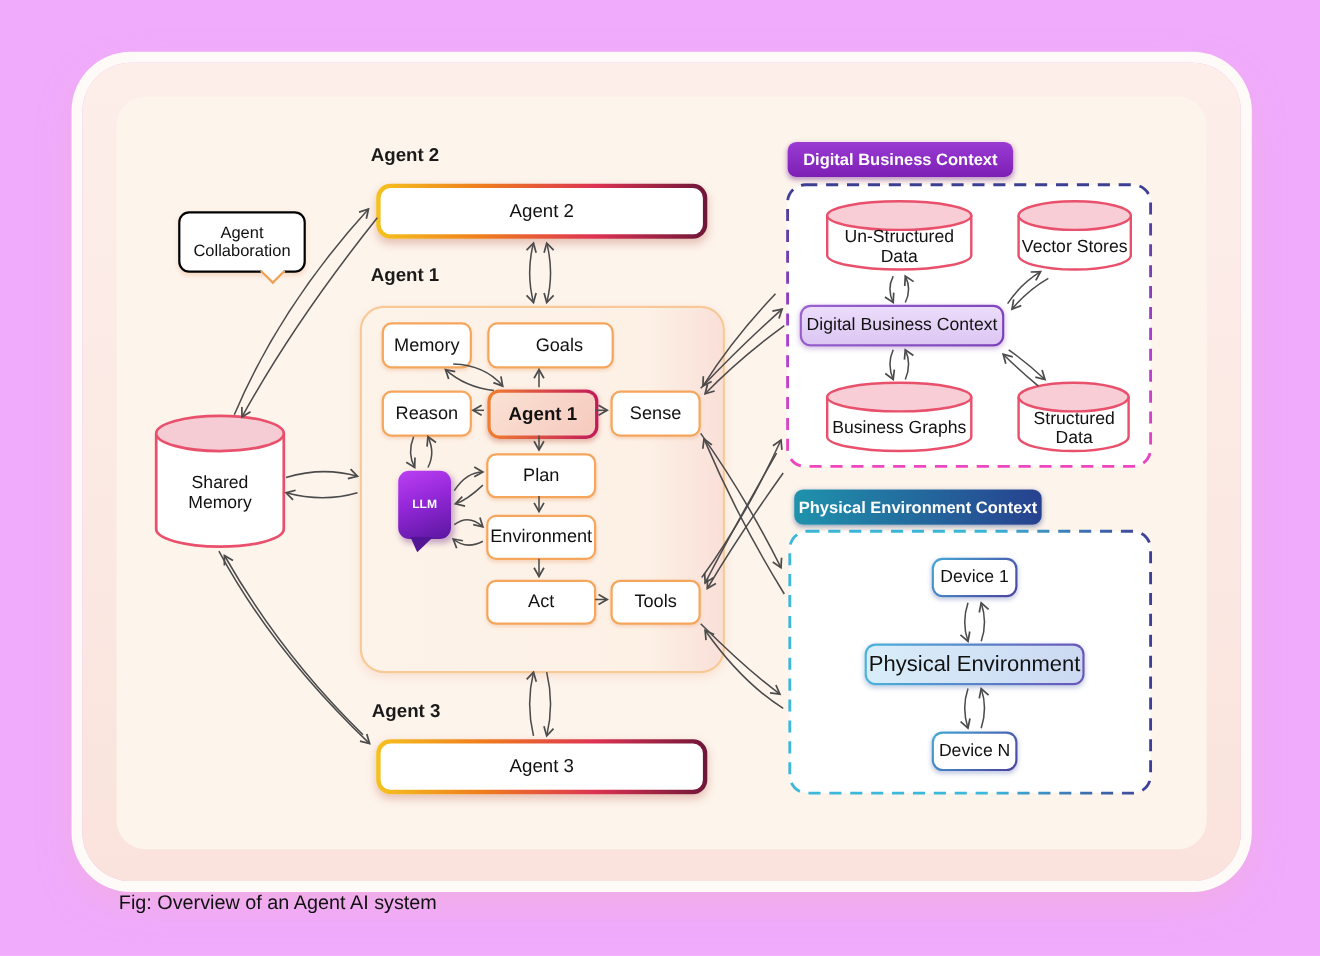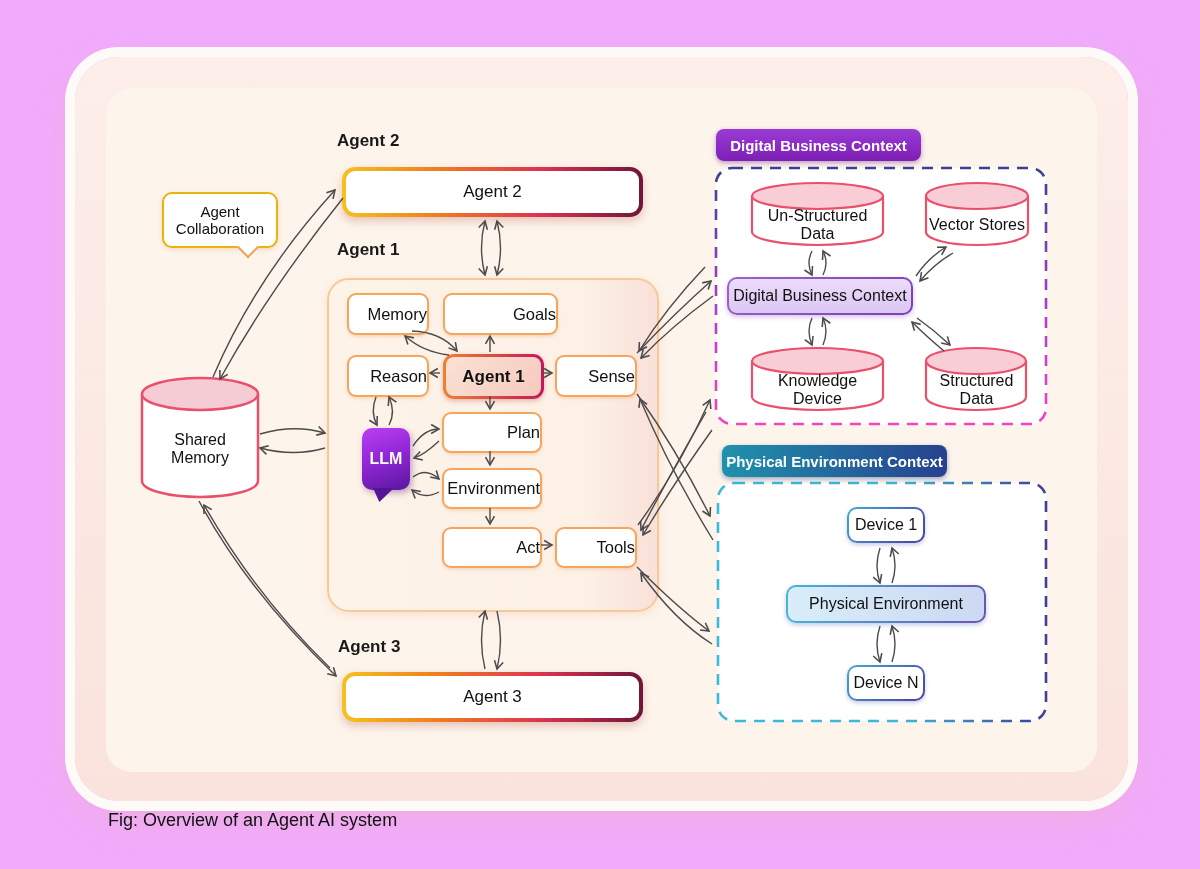--- a/index.html
+++ b/index.html
@@ -7,47 +7,47 @@
   .card-outer{position:absolute;left:75px;top:57px;width:1053px;height:744px;border-radius:44px;
     background:linear-gradient(180deg,#fdeeea 0%,#fbe8e2 60%,#fae3dc 100%);
     box-shadow:0 0 0 10px #fefaf8, 0 14px 40px rgba(244,180,160,.35);}
   .card-inner{position:absolute;left:106px;top:88px;width:991px;height:684px;border-radius:26px;
     background:#fdf4ec;}
   svg.layer{position:absolute;left:0;top:0;pointer-events:none;}
   #bglayer{z-index:1;} #arrowlayer{z-index:3;}
 
   .seclabel{position:absolute;z-index:2;font-weight:bold;font-size:17px;color:#1a1a1a;}
   .box{position:absolute;z-index:2;background:#ffffff;border:2px solid #f5a55c;border-radius:9px;
-    display:flex;align-items:center;justify-content:flex-end;text-align:center;
+    display:flex;align-items:center;justify-content:center;text-align:center;
     font-size:16.5px;color:#111;line-height:1.1;box-shadow:0 2px 3px rgba(235,160,110,.3);}
   .agent1-container{position:absolute;z-index:2;left:327px;top:278px;width:328px;height:330px;
     border:2px solid #f7c998;border-radius:22px;
     background:linear-gradient(90deg,#fdf3e9 0%,#fdf1e6 78%,#f9e0d8 100%);
     box-shadow:0 3px 8px rgba(240,170,130,.25);}
   .gwrap{position:absolute;z-index:2;padding:4px;border-radius:13px;
     background:linear-gradient(90deg,#f5c21f 0%,#ef7d1e 32%,#dd3352 66%,#6e1638 100%);
     box-shadow:0 4px 8px rgba(190,100,80,.35);}
   .gwrap .inner{width:100%;height:100%;background:#ffffff;border-radius:9px;
     display:flex;align-items:center;justify-content:center;font-size:17px;color:#111;}
   .a1wrap{position:absolute;z-index:2;padding:3px;border-radius:11px;
     background:linear-gradient(90deg,#f08030 0%,#c2185b 100%);
     box-shadow:0 2px 5px rgba(190,90,70,.4);}
   .a1wrap .inner{width:100%;height:100%;border-radius:8px;
     background:linear-gradient(135deg,#fae2d4 0%,#f6c9be 100%);
     display:flex;align-items:center;justify-content:center;font-size:17px;font-weight:bold;color:#111;}
   .collab{position:absolute;z-index:2;left:162px;top:192px;width:112px;height:52px;
-    background:#fff;border:2px solid #eab308;border-radius:10px;display:flex;align-items:center;
+    background:#fff;border:2px solid #000000;border-radius:10px;display:flex;align-items:center;
     justify-content:center;text-align:center;font-size:15px;line-height:1.15;color:#111;
     box-shadow:0 2px 4px rgba(235,160,110,.3);}
   .collab::after{content:"";position:absolute;right:20px;bottom:-9px;width:14px;height:14px;
     background:#fff;border-right:2px solid #f0a055;border-bottom:2px solid #f0a055;
     transform:rotate(45deg);}
   .llm{position:absolute;z-index:2;left:362px;top:428px;width:48px;height:62px;border-radius:10px;
     background:linear-gradient(160deg,#bb40f2 0%,#9327d8 45%,#5a179e 100%);
-    color:#fff;font-weight:bold;font-size:16px;display:flex;align-items:center;justify-content:center;
+    color:#fff;font-weight:bold;font-size:11px;display:flex;align-items:center;justify-content:center;
     box-shadow:2px 3px 6px rgba(120,60,140,.45);}
   .llm::after{content:"";position:absolute;left:11px;bottom:-12px;width:21px;height:14px;
     background:#531596;clip-path:polygon(0 0,100% 0,30% 100%);}
   .badge{position:absolute;z-index:2;display:flex;align-items:center;justify-content:center;
     color:#fff;font-weight:bold;font-size:15px;border-radius:8px;}
   .badge.digital{left:716px;top:129px;width:205px;height:32px;
     background:linear-gradient(180deg,#9a3bd4 0%,#7d1fb4 100%);box-shadow:0 2px 5px rgba(110,40,140,.45);}
   .badge.physical{left:722px;top:445px;width:225px;height:32px;
     background:linear-gradient(90deg,#1f92ac 0%,#27418f 100%);box-shadow:0 2px 5px rgba(40,70,130,.45);align-items:center;}
   .cyl-label{position:absolute;z-index:2;display:flex;align-items:center;justify-content:center;
@@ -60,21 +60,21 @@
     display:flex;align-items:center;justify-content:center;font-size:16px;font-weight:500;color:#111;}
   .devwrap{position:absolute;z-index:2;padding:2px;border-radius:10px;
     background:linear-gradient(135deg,#44a9d6 0%,#4b3f9e 100%);box-shadow:0 2px 4px rgba(70,90,160,.3);}
   .devwrap .inner{width:100%;height:100%;background:#fff;border-radius:8px;
     display:flex;align-items:center;justify-content:center;font-size:16px;color:#111;}
   .pewrap{position:absolute;z-index:2;left:786px;top:585px;width:200px;height:38px;padding:0;
     border-radius:10px;background:linear-gradient(90deg,#49b2da 0%,#6a55b8 100%);
     box-shadow:0 2px 5px rgba(80,110,170,.35);display:flex;}
   .pewrap .inner{margin:2px;flex:1;border-radius:8px;
     background:linear-gradient(90deg,#d8edf9 0%,#ccd9f2 100%);
-    display:flex;align-items:center;justify-content:center;font-size:16px;font-weight:500;color:#111;}
+    display:flex;align-items:center;justify-content:center;font-size:20px;font-weight:500;color:#111;}
   .caption{position:absolute;z-index:2;left:108px;top:810px;font-size:18px;font-weight:normal;color:#111;}
 </style>
 </head>
 <body>
 
 <div id="stage">
 
   <div class="card-outer"></div>
   <div class="card-inner"></div>
 
@@ -174,21 +174,21 @@
   </div>
 
   <div class="badge digital">
     <span>Digital Business Context</span>
   </div>
   <div class="cyl-label" style="left:927px;top:204px;width:100px;height:42px;">Vector Stores</div>
   <div class="cyl-label" style="left:752px;top:204px;width:131px;height:42px;">Un-Structured Data</div>
   <div class="hubwrap">
     <div class="inner">Digital Business Context</div>
   </div>
-  <div class="cyl-label" style="left:752px;top:369px;width:131px;height:42px;">Knowledge Device</div>
+  <div class="cyl-label" style="left:752px;top:369px;width:131px;height:42px;">Business Graphs</div>
   <div class="cyl-label" style="left:928px;top:369px;width:97px;height:42px;">Structured Data</div>
 
   <div class="badge physical">
     <span>Physical Environment Context</span>
   </div>
   <div class="devwrap" style="left:847px;top:507px;width:74px;height:32px;">
     <div class="inner">Device 1</div>
   </div>
   <div class="pewrap">
     <div class="inner">Physical Environment</div>

